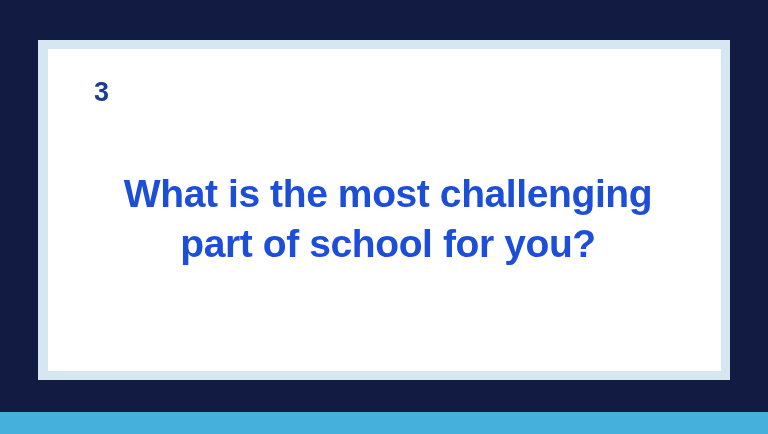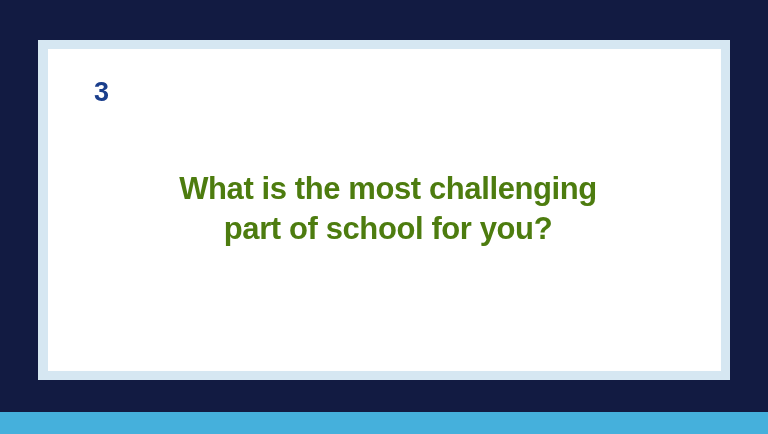--- a/index.html
+++ b/index.html
@@ -51,24 +51,24 @@
     letter-spacing: -0.5px;
     white-space: nowrap;
   }
 
   .question-heading {
     position: absolute;
     left: 70px;
     top: 120px;
     width: 540px;
     text-align: center;
-    font-size: 31px;
+    font-size: 39px;
     font-weight: 700;
     line-height: 1.28;
-    color: #4d7c0f;
+    color: #1d4ed8;
     letter-spacing: -0.4px;
     white-space: pre-line;
   }
 
   
   .bottom-accent-bar {
     position: absolute;
     left: 0;
     top: 412px;
     width: 768px;

